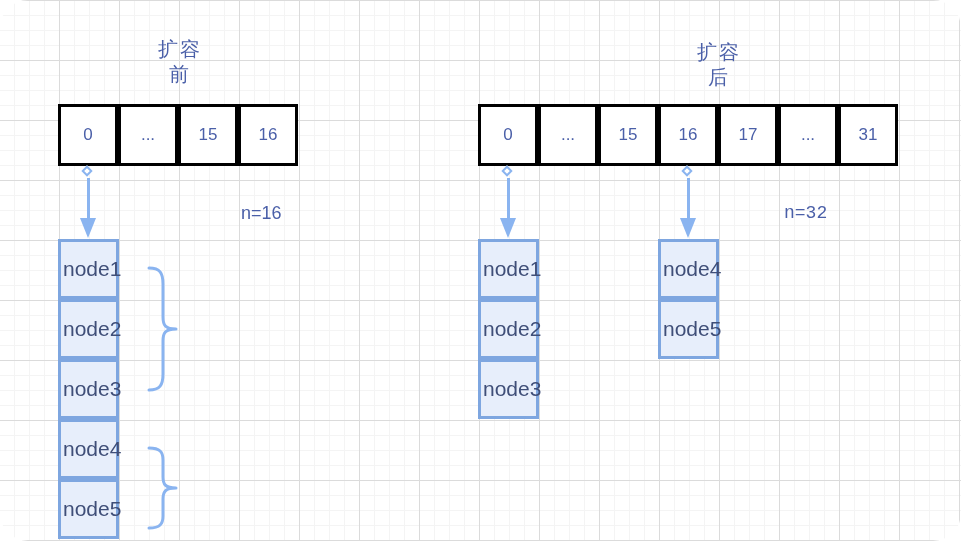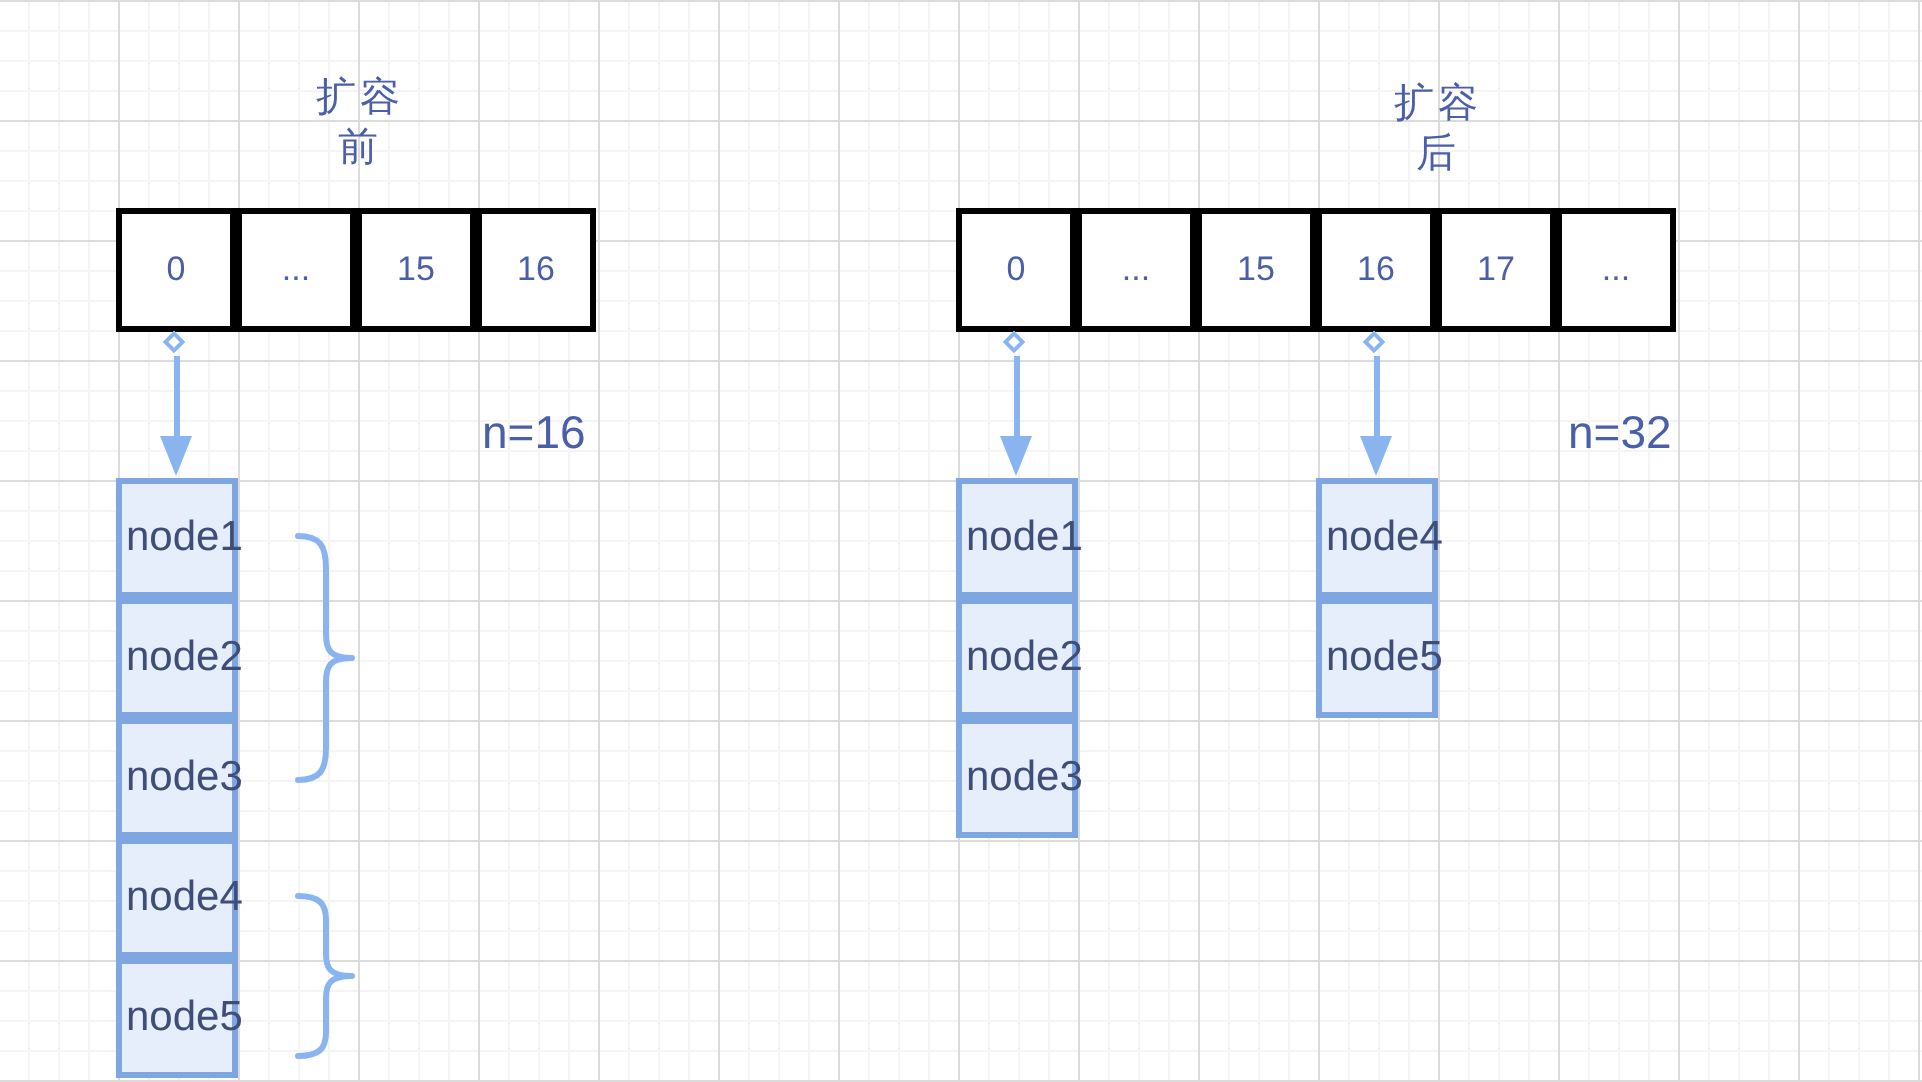--- a/index.html
+++ b/index.html
@@ -11,20 +11,21 @@
     height: 541px;
     overflow: hidden;
     background-color: #ffffff;
     background-image:
       linear-gradient(to right, #dbdbdb 1px, transparent 1px),
       linear-gradient(to bottom, #dbdbdb 1px, transparent 1px),
       linear-gradient(to right, #f4f4f4 1px, transparent 1px),
       linear-gradient(to bottom, #f4f4f4 1px, transparent 1px);
     background-size: 60px 60px, 60px 60px, 15px 15px, 15px 15px;
     background-position: 59px 0, 0 0, 14px 0, 0 0;
+    border-radius: 28px;
   }
 
   .title {
     position: absolute;
     width: 100px;
     text-align: center;
     font-family: "Liberation Serif", "DejaVu Serif", serif;
     font-size: 20px;
     line-height: 25px;
     color: #4a5fa8;
@@ -36,21 +37,21 @@
     width: 60px; height: 62px;
     border: 3px solid #000000;
     background: #ffffff;
     display: flex; align-items: center; justify-content: center;
     font-size: 17px;
     color: #4a5fa8;
   }
 
   .nlabel {
     position: absolute;
-    font-size: 23px;
+    font-size: 18px;
     color: #4a5fa8;
     text-align: center;
   }
 
   .stack { position: absolute; display: flex; flex-direction: column; }
   .node {
     width: 61px; height: 60px;
     border: 3px solid #7ea6e0;
     background: #e7eefb;
     display: flex; align-items: center;
@@ -150,35 +151,36 @@
     <div>后</div>
   </div>
 
   <div class="array" style="left:478px; top:104px;">
     <div class="acell">0</div>
     <div class="acell">...</div>
     <div class="acell">15</div>
     <div class="acell">16</div>
     <div class="acell">17</div>
     <div class="acell">...</div>
+    <div class="acell">31</div>
   </div>
 
   <div class="arrow" style="left:509px;">
     <div class="diamond"></div>
     <div class="stem"></div>
     <div class="head"></div>
   </div>
 
   <div class="arrow" style="left:689px;">
     <div class="diamond"></div>
     <div class="stem"></div>
     <div class="head"></div>
   </div>
 
-  <div class="nlabel" style="left:784px; top:203px;">n=32</div>
+  <div class="nlabel" style="left:784px; top:203px;font-family:Liberation Mono, monospace;">n=32</div>
 
   <div class="stack" style="left:478px; top:239px;">
     <div class="node">node1</div>
     <div class="node">node2</div>
     <div class="node">node3</div>
   </div>
 
   <div class="stack" style="left:658px; top:239px;">
     <div class="node">node4</div>
     <div class="node">node5</div>

